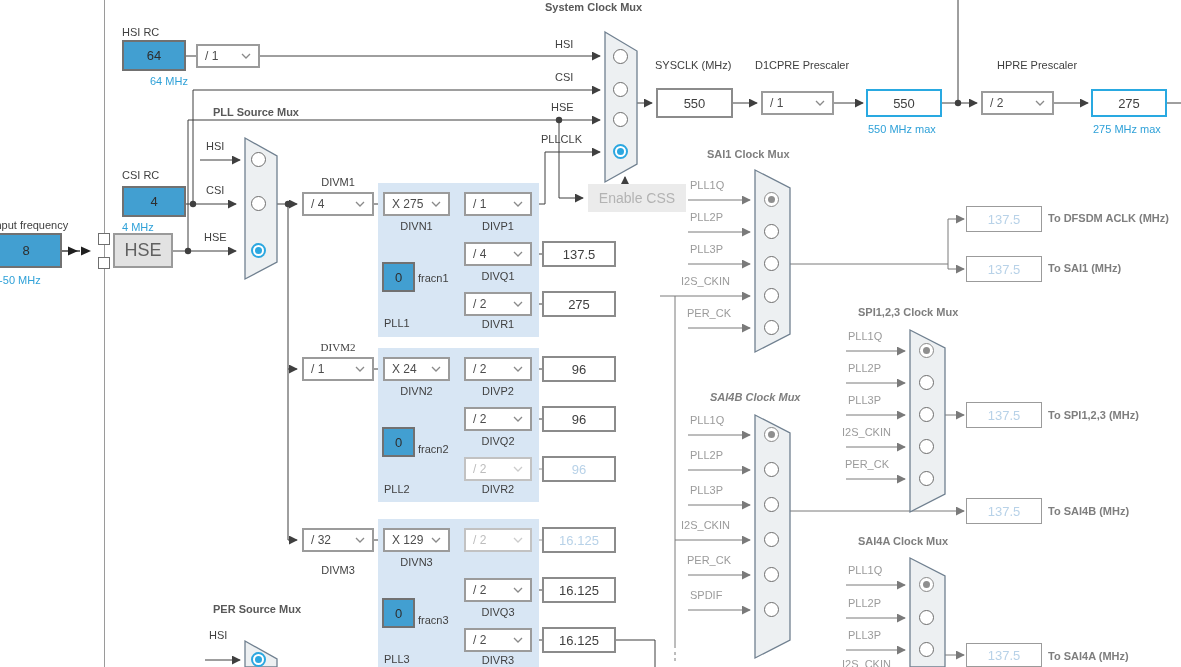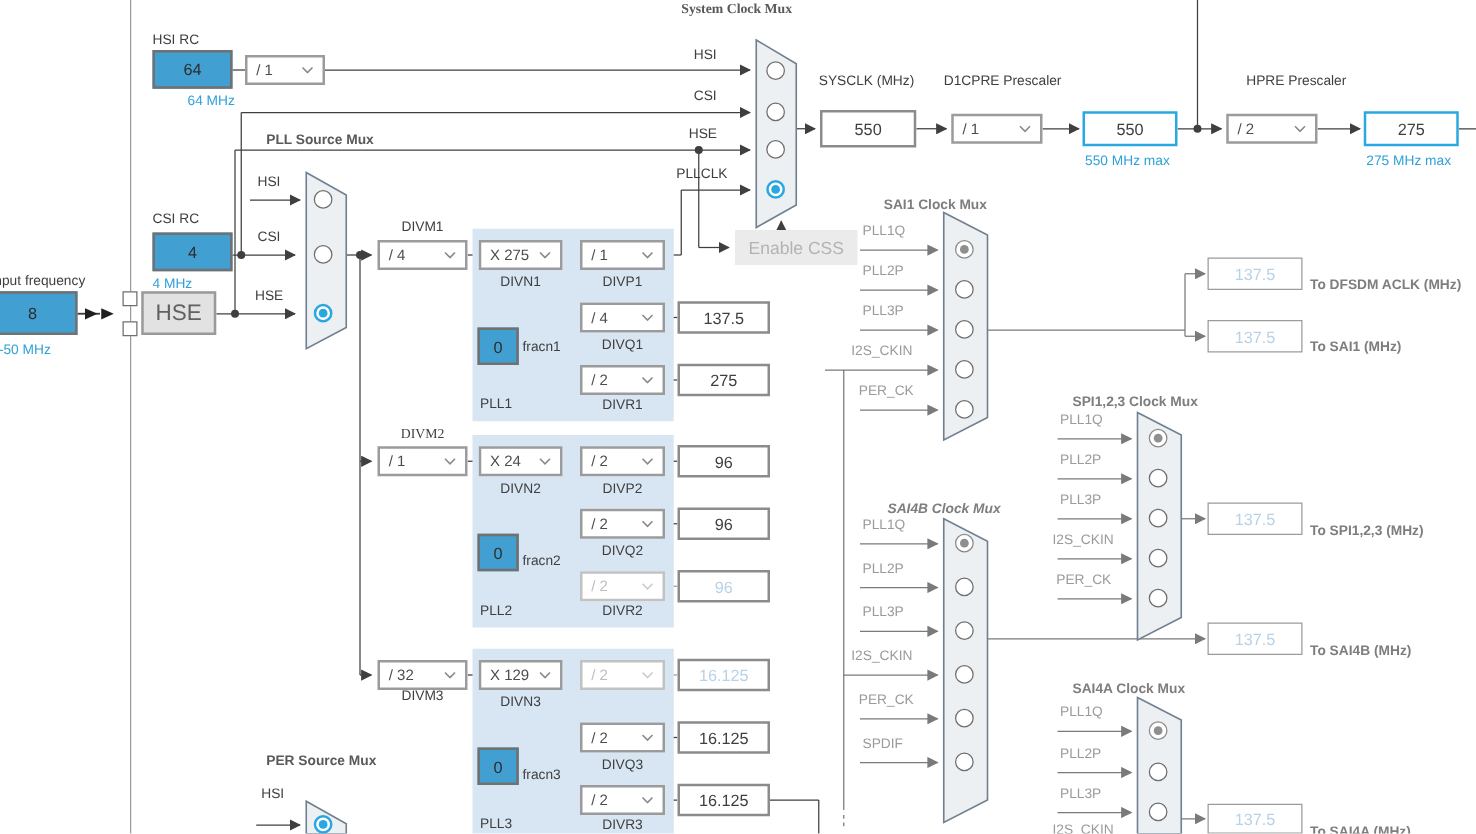--- a/index.html
+++ b/index.html
@@ -1,21 +1,21 @@
 <!DOCTYPE html>
 <html><head>
 <meta charset="utf-8">
 <style>
   html,body{margin:0;padding:0;background:#fff;}
   #stage{position:relative;width:1181px;height:667px;overflow:hidden;background:#fff;
          font-family:"Liberation Sans", sans-serif;}
   .abs{position:absolute;box-sizing:border-box;}
   .lbl{font-size:11px;color:#3f3f3f;white-space:nowrap;}
   .b{font-weight:bold;color:#595959;}
-  .gb{font-weight:bold;color:#7e7e7e;margin-top:10px;}
+  .gb{font-weight:bold;color:#7e7e7e;}
   .g{color:#9b9b9b;}
   .ctr{text-align:center;}
   .note{font-size:11px;color:#2fa1d8;white-space:nowrap;}
   .vbox{border:2px solid #8b8b8b;background:#fff;display:flex;align-items:center;justify-content:center;
         font-size:13px;color:#3f3f3f;}
   .vbox.hl{border-color:#29a9e1;}
   .vbox.dimtxt{color:#b8d2e8;}
   .obox{border:1.5px solid #9b9b9b;background:#fff;display:flex;align-items:center;justify-content:center;
         font-size:13px;color:#b8d2e8;}
   .dd{border:2px solid #9b9b9b;background:#fff;display:flex;align-items:center;justify-content:space-between;
@@ -175,21 +175,21 @@
   <div class="abs bluebox" style="left:122px;top:186px;width:64px;height:31px;">4</div>
   <div class="abs note" style="left:122px;top:221px;">4 MHz</div>
 
   <div class="abs lbl" style="left:-7px;top:219px;">input frequency</div>
   <div class="abs bluebox" style="left:-10px;top:233px;width:72px;height:35px;">8</div>
   <div class="abs note" style="left:-7px;top:274px;">4-50 MHz</div>
   <div class="abs sq" style="left:98px;top:233px;"></div>
   <div class="abs sq" style="left:98px;top:257px;"></div>
   <div class="abs greybox" style="left:113px;top:233px;width:60px;height:35px;">HSE</div>
 
-  <div class="abs lbl b" style="left:545px;top:1px;font-family:Liberation Serif, serif;">System Clock Mux</div>
+  <div class="abs lbl b" style="left:545px;top:1px;">System Clock Mux</div>
   <div class="abs lbl" style="left:555px;top:38px;">HSI</div>
   <div class="abs lbl" style="left:555px;top:71px;">CSI</div>
   <div class="abs lbl" style="left:551px;top:101px;">HSE</div>
   <div class="abs lbl" style="left:541px;top:133px;">PLLCLK</div>
   <div class="radio" style="left:613px;top:49px;"></div>
   <div class="radio" style="left:613px;top:82px;"></div>
   <div class="radio" style="left:613px;top:112px;"></div>
   <div class="radio on-b" style="left:613px;top:144px;"></div>
   <div class="abs btn-css" style="left:588px;top:184px;width:98px;height:28px;">Enable CSS</div>
 
@@ -304,21 +304,21 @@
       </svg>
   </div>
   <div class="abs lbl ctr" style="left:464px;top:483px;width:68px;">DIVR2</div>
   <div class="abs bluebox" style="left:382px;top:427px;width:33px;height:30px;">0</div>
   <div class="abs lbl" style="left:418px;top:443px;">fracn2</div>
   <div class="abs lbl" style="left:384px;top:483px;">PLL2</div>
   <div class="abs vbox" style="left:542px;top:356px;width:74px;height:26px;">96</div>
   <div class="abs vbox" style="left:542px;top:406px;width:74px;height:26px;">96</div>
   <div class="abs vbox dimtxt" style="left:542px;top:456px;width:74px;height:26px;">96</div>
 
-  <div class="abs lbl ctr" style="left:302px;top:511px;width:72px;margin-top:40px;">DIVM3</div>
+  <div class="abs lbl ctr" style="left:302px;top:524px;width:72px;margin-top:40px;">DIVM3</div>
   <div class="abs dd" style="left:302px;top:528px;width:72px;height:24px;">
     <span>/ 32</span>
     <svg class="chev" width="10" height="6" viewBox="0 0 10 6">
         <path d="M1 1 L5 5 L9 1" fill="none" stroke="currentColor" stroke-width="1.3"></path>
       </svg>
   </div>
   <div class="abs panel" style="left:378px;top:519px;width:161px;height:148px;"></div>
   <div class="abs dd" style="left:383px;top:528px;width:67px;height:24px;">
     <span>X 129</span>
     <svg class="chev" width="10" height="6" viewBox="0 0 10 6">

